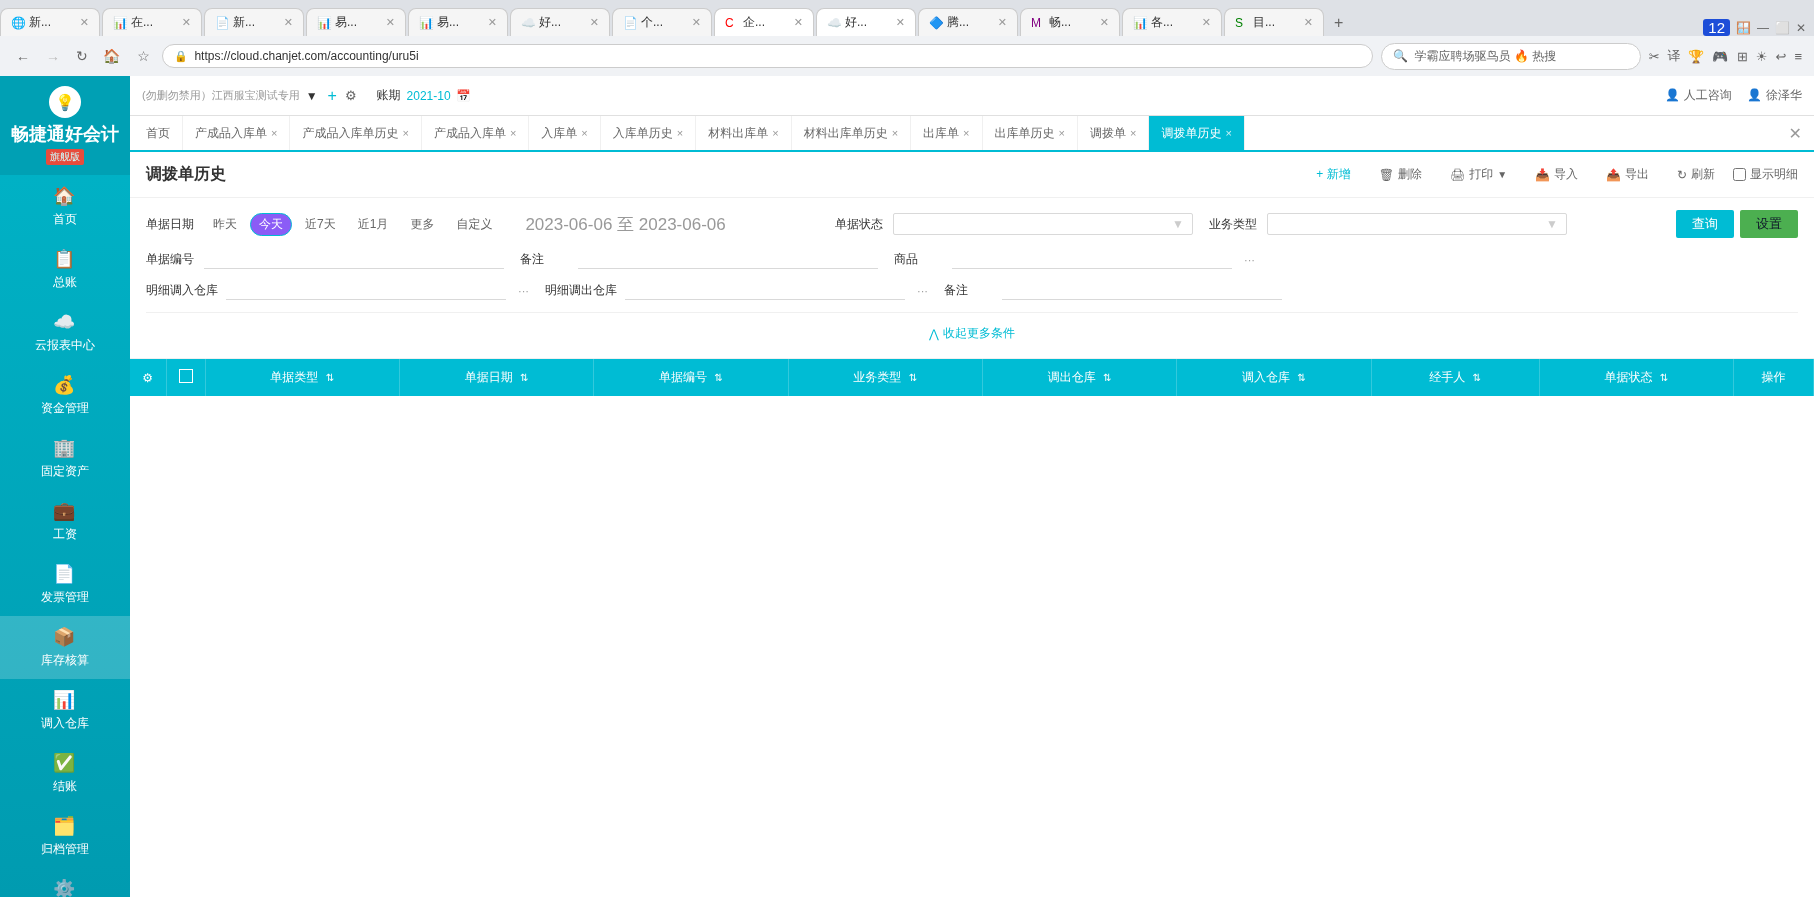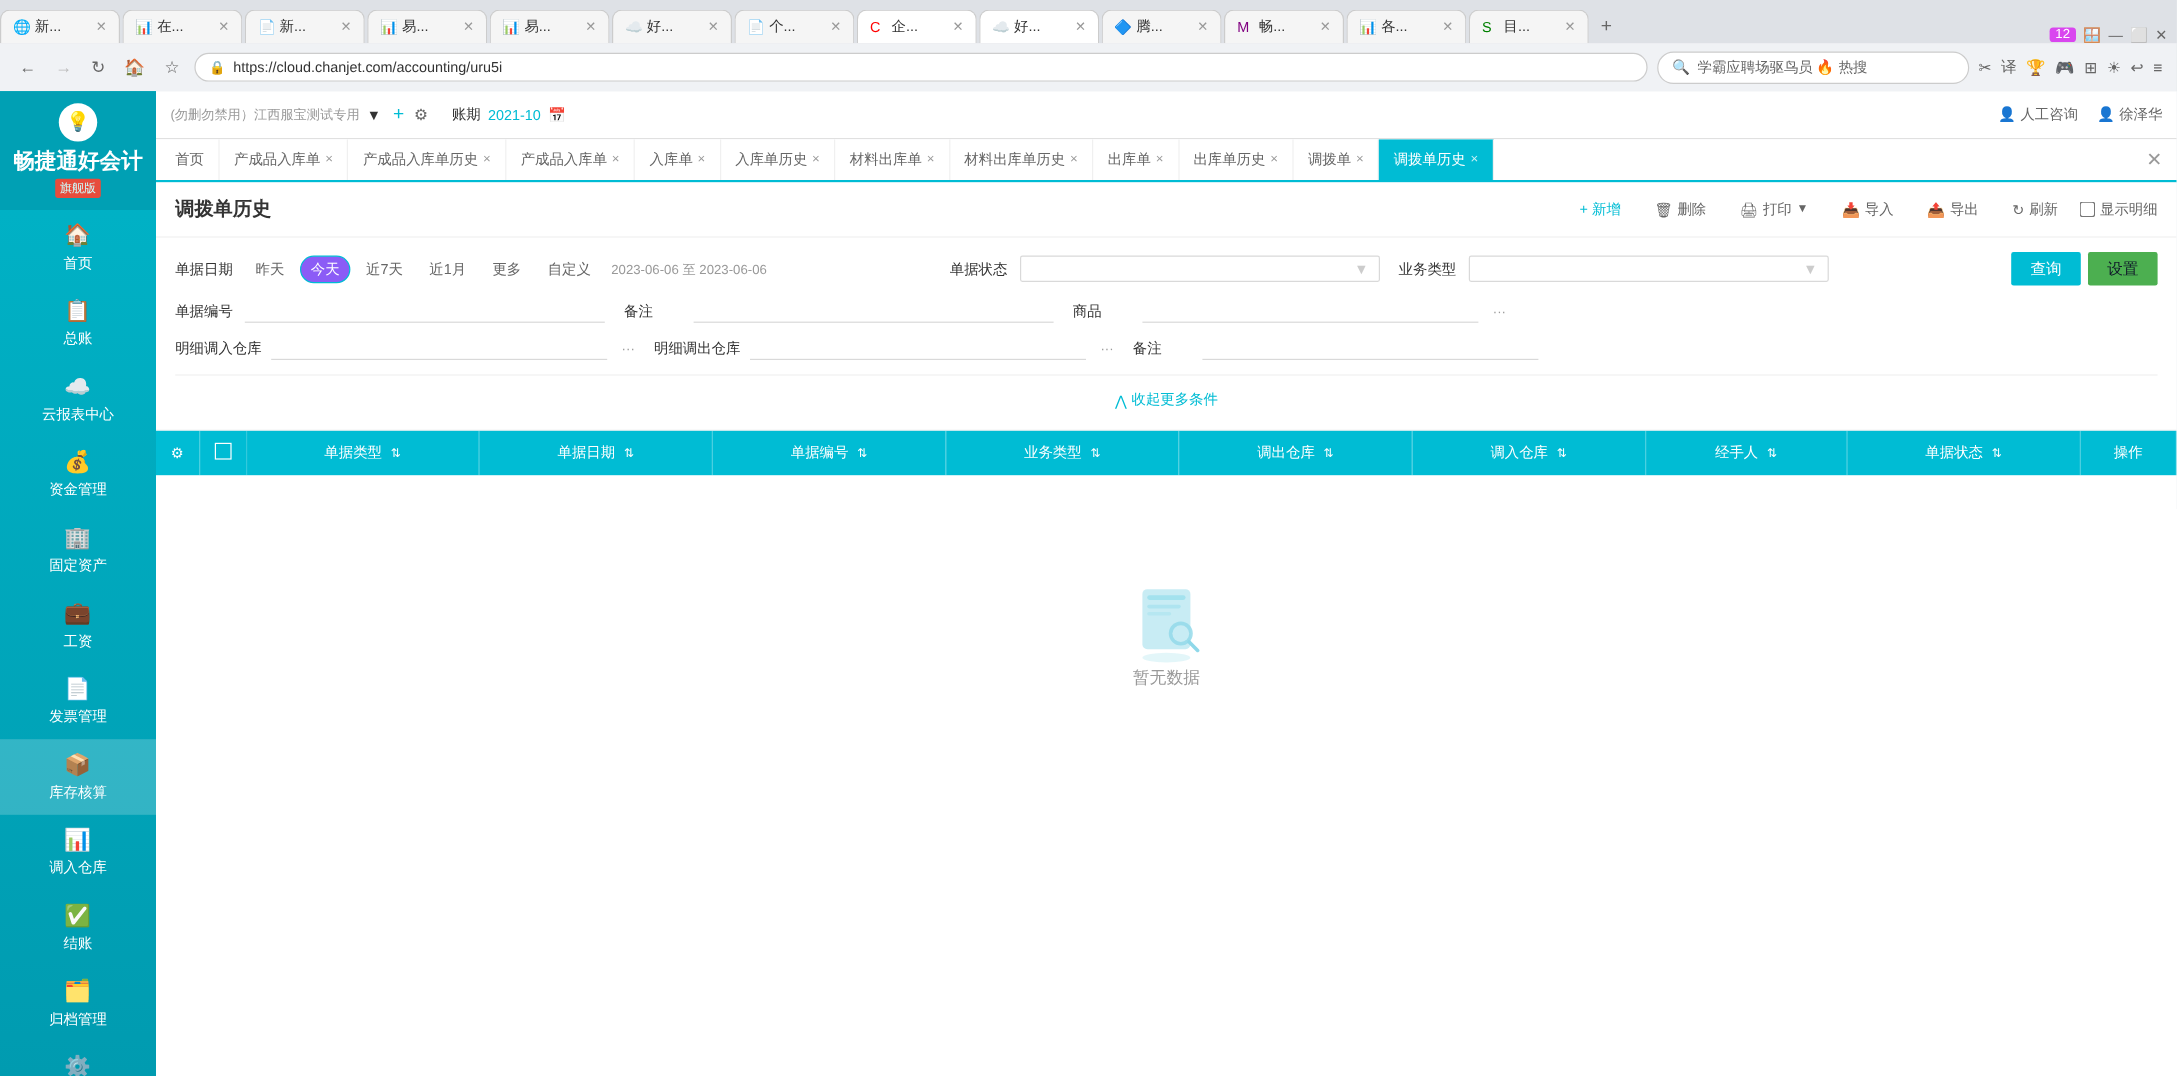--- a/index.html
+++ b/index.html
@@ -52,21 +52,21 @@
     .show-cols-toggle { display: flex; align-items: center; gap: 4px; font-size: 12px; color: #666; }
 
     
     .filter-area { padding: 12px 16px; border-bottom: 1px solid #f0f0f0; }
     .filter-row { display: flex; align-items: center; margin-bottom: 12px; gap: 16px; flex-wrap: wrap; }
     .filter-item { display: flex; align-items: center; gap: 8px; }
     .filter-label { font-size: 12px; color: #333; white-space: nowrap; min-width: 50px; }
     .filter-date-btns { display: flex; gap: 4px; align-items: center; }
     .date-btn { padding: 2px 8px; font-size: 12px; color: #666; cursor: pointer; border: 1px solid transparent; border-radius: 2px; }
     .date-btn.active { background: #8b5cf6; color: #fff; border-color: #00bcd4; border-radius: 12px; }
-    .date-range { font-size: 11px; color: #999; margin-left: 4px; }
+    .date-range { font-size: 17px; color: #999; margin-left: 20px; }
     .filter-select { display: flex; align-items: center; border: 1px solid #d9d9d9; border-radius: 2px; padding: 3px 8px; min-width: 200px; font-size: 12px; color: #999; cursor: pointer; position: relative; }
     .filter-select .arrow { margin-left: auto; color: #ccc; }
     .filter-input-wide { border: none; border-bottom: 1px solid #d9d9d9; padding: 2px 4px; min-width: 280px; font-size: 12px; color: #333; outline: none; }
     .filter-more { color: #999; font-size: 11px; margin-left: 4px; }
     .query-btn { background: #00bcd4; color: #fff; border: none; padding: 5px 16px; border-radius: 2px; font-size: 13px; cursor: pointer; }
     .setting-btn { background: #4caf50; color: #0f172a; border: none; padding: 5px 16px; border-radius: 2px; font-size: 13px; cursor: pointer; }
     .collapse-btn { display: flex; align-items: center; gap: 4px; color: #00bcd4; font-size: 12px; cursor: pointer; padding: 4px 16px; }
 
     
     .data-table { width: 100%; border-collapse: collapse; }
@@ -157,21 +157,21 @@
       <span>各...</span>
       <span class="tab-close">✕</span>
     </div>
     <div class="browser-tab">
       <span class="tab-favicon" style="color:green;">S</span>
       <span>目...</span>
       <span class="tab-close">✕</span>
     </div>
     <span class="tab-add">+</span>
     <span style="margin-left:auto; color:#666; font-size:12px; padding:0 8px; display:flex; align-items:center; gap:6px;">
-      <span style="background:#d946ef; color:#fff; border-radius:3px; padding:0 5px; font-size:11px;">12</span>
+      <span style="background:#1d4ed8; color:#fff; border-radius:3px; padding:0 5px; font-size:15px;">12</span>
       <span>🪟</span>
       <span>—</span>
       <span>⬜</span>
       <span>✕</span>
     </span>
   </div>
 
   <div class="address-bar">
     <span class="nav-btn">←</span>
     <span class="nav-btn" style="color:#bbb;">→</span>
@@ -502,31 +502,16 @@
               </th>
               <th class="th-ops">
                 <span>操作</span>
               </th>
             </tr>
           </thead>
           <tbody>
           </tbody>
         </table>
 
-        <div class="empty-state">
-          <div class="empty-scroll-img">
-            <svg width="80" height="80" viewBox="0 0 80 80" class="scroll-svg">
-              <ellipse cx="40" cy="72" rx="20" ry="4" fill="#b2e5f0" opacity="0.5"></ellipse>
-              <rect x="20" y="15" width="40" height="50" rx="4" fill="#b2e5f0"></rect>
-              <rect x="24" y="20" width="32" height="4" rx="2" fill="#7dd6e8"></rect>
-              <rect x="24" y="28" width="28" height="3" rx="1.5" fill="#7dd6e8" opacity="0.7"></rect>
-              <rect x="24" y="34" width="20" height="3" rx="1.5" fill="#7dd6e8" opacity="0.5"></rect>
-              <circle cx="52" cy="52" r="10" fill="#60c8e0" opacity="0.8"></circle>
-              <circle cx="52" cy="52" r="7" fill="#b2e5f0"></circle>
-              <line x1="59" y1="59" x2="66" y2="66" stroke="#60c8e0" stroke-width="3" stroke-linecap="round"></line>
-            </svg>
-          </div>
-          <span class="empty-text">暂无数据</span>
-        </div>
       </div>
     </div>
   </div>
 </div>
 
 </body></html>

